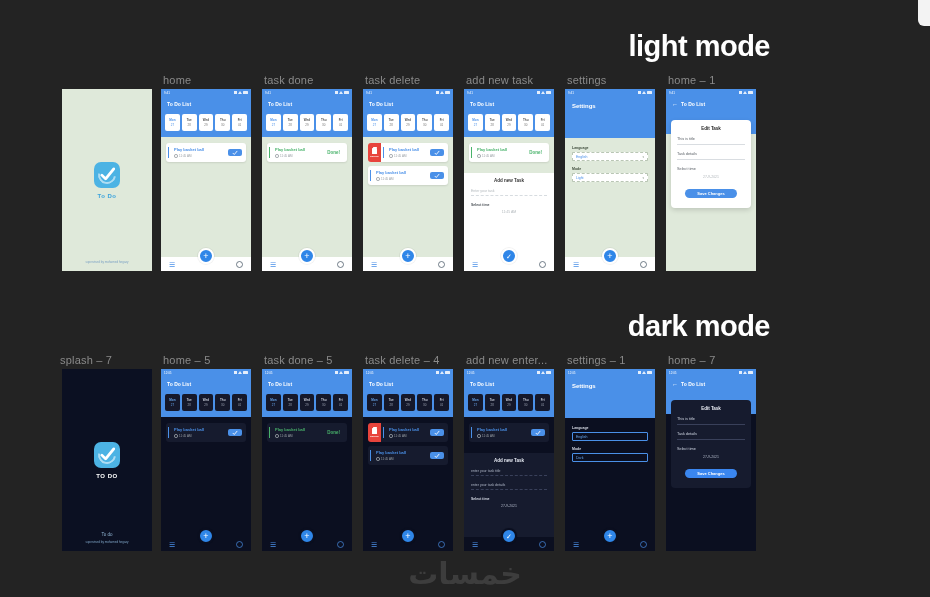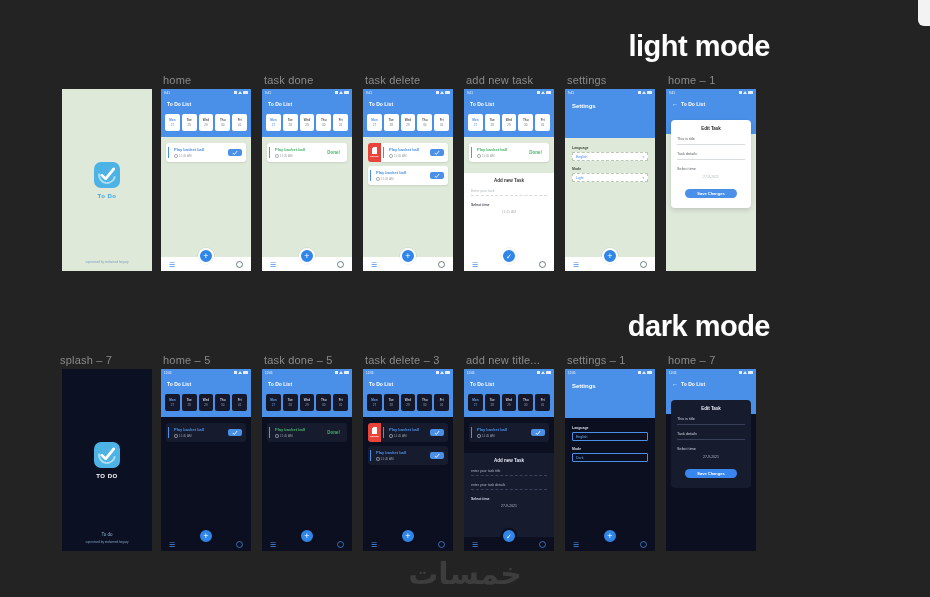--- a/index.html
+++ b/index.html
@@ -280,22 +280,22 @@
 <div class="frame-label" style="left:163px;top:74px">home</div>
 <div class="frame-label" style="left:264px;top:74px">task done</div>
 <div class="frame-label" style="left:365px;top:74px">task delete</div>
 <div class="frame-label" style="left:466px;top:74px">add new task</div>
 <div class="frame-label" style="left:567px;top:74px">settings</div>
 <div class="frame-label" style="left:668px;top:74px">home – 1</div>
 
 <div class="frame-label" style="left:60px;top:354px">splash – 7</div>
 <div class="frame-label" style="left:163px;top:354px">home – 5</div>
 <div class="frame-label" style="left:264px;top:354px">task done – 5</div>
-<div class="frame-label" style="left:365px;top:354px">task delete – 3</div>
-<div class="frame-label" style="left:466px;top:354px">add new title...</div>
+<div class="frame-label" style="left:365px;top:354px">task delete – 4</div>
+<div class="frame-label" style="left:466px;top:354px">add new enter...</div>
 <div class="frame-label" style="left:567px;top:354px">settings – 1</div>
 <div class="frame-label" style="left:668px;top:354px">home – 7</div>
 
 <div class="splash" style="left:62px;top:89px">
   <div class="logo-sq">
     <div class="logo-ring"></div>
     <svg class="logo-check" width="15" height="15" viewBox="0 0 24 24">
       <path d="M3 13 L9 19 L22 3" stroke="#ffffff" stroke-width="4.5" fill="none" stroke-linecap="round" stroke-linejoin="round"></path>
     </svg>
   </div>

